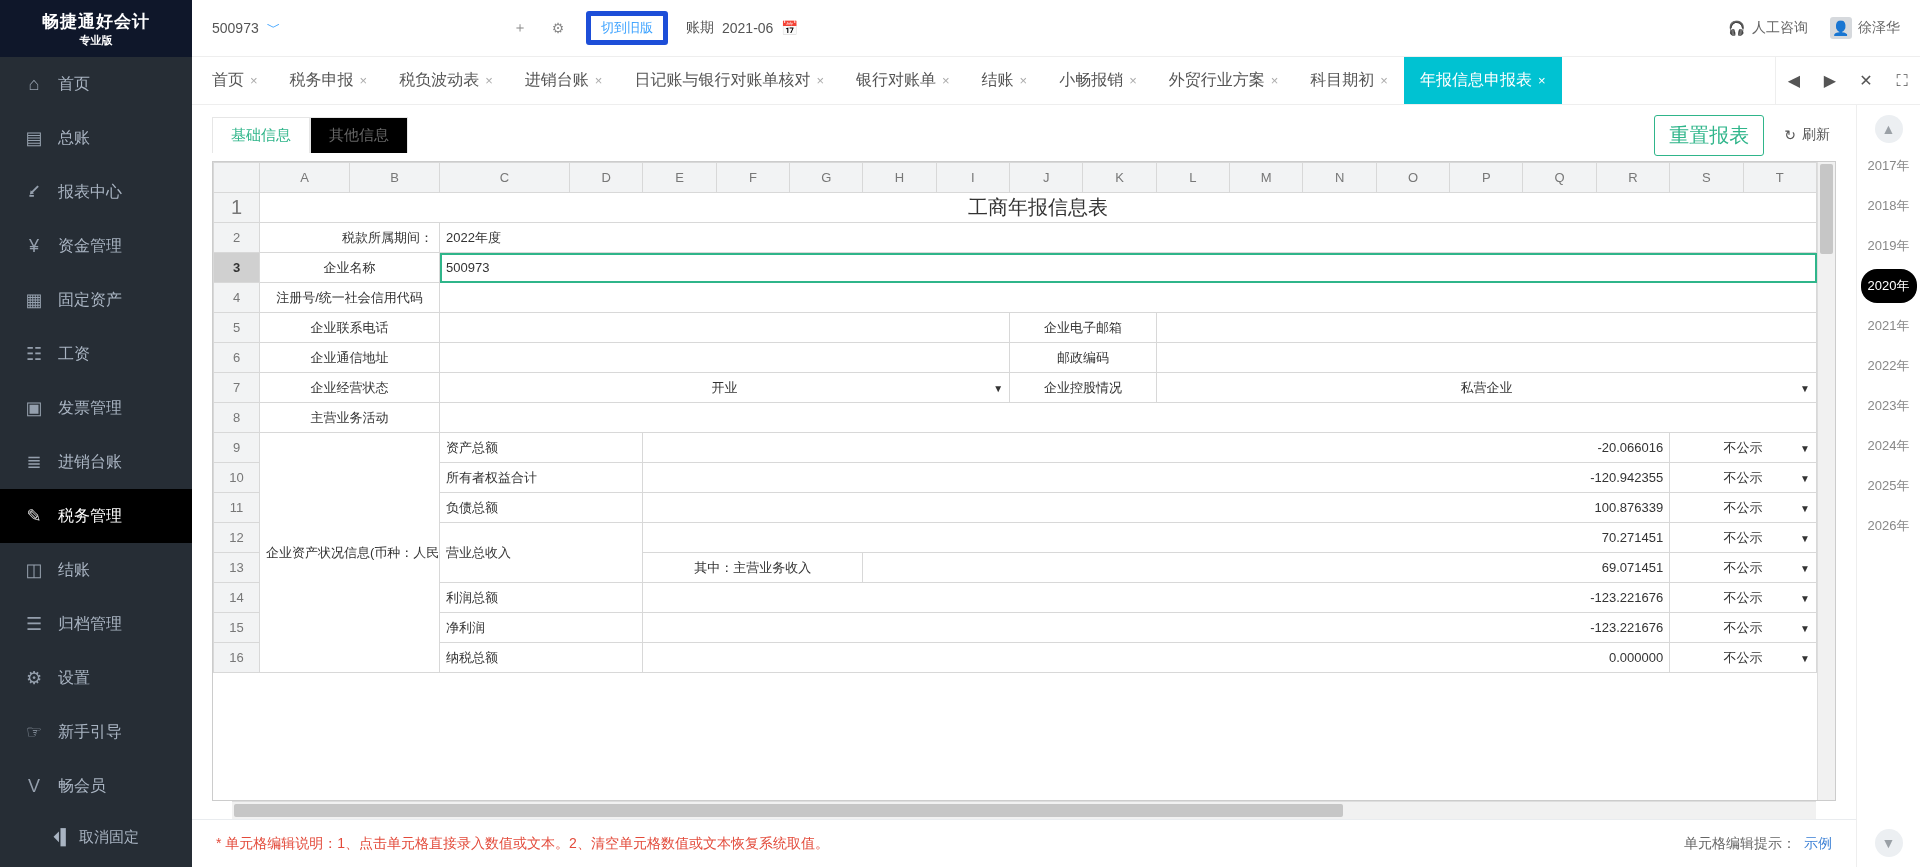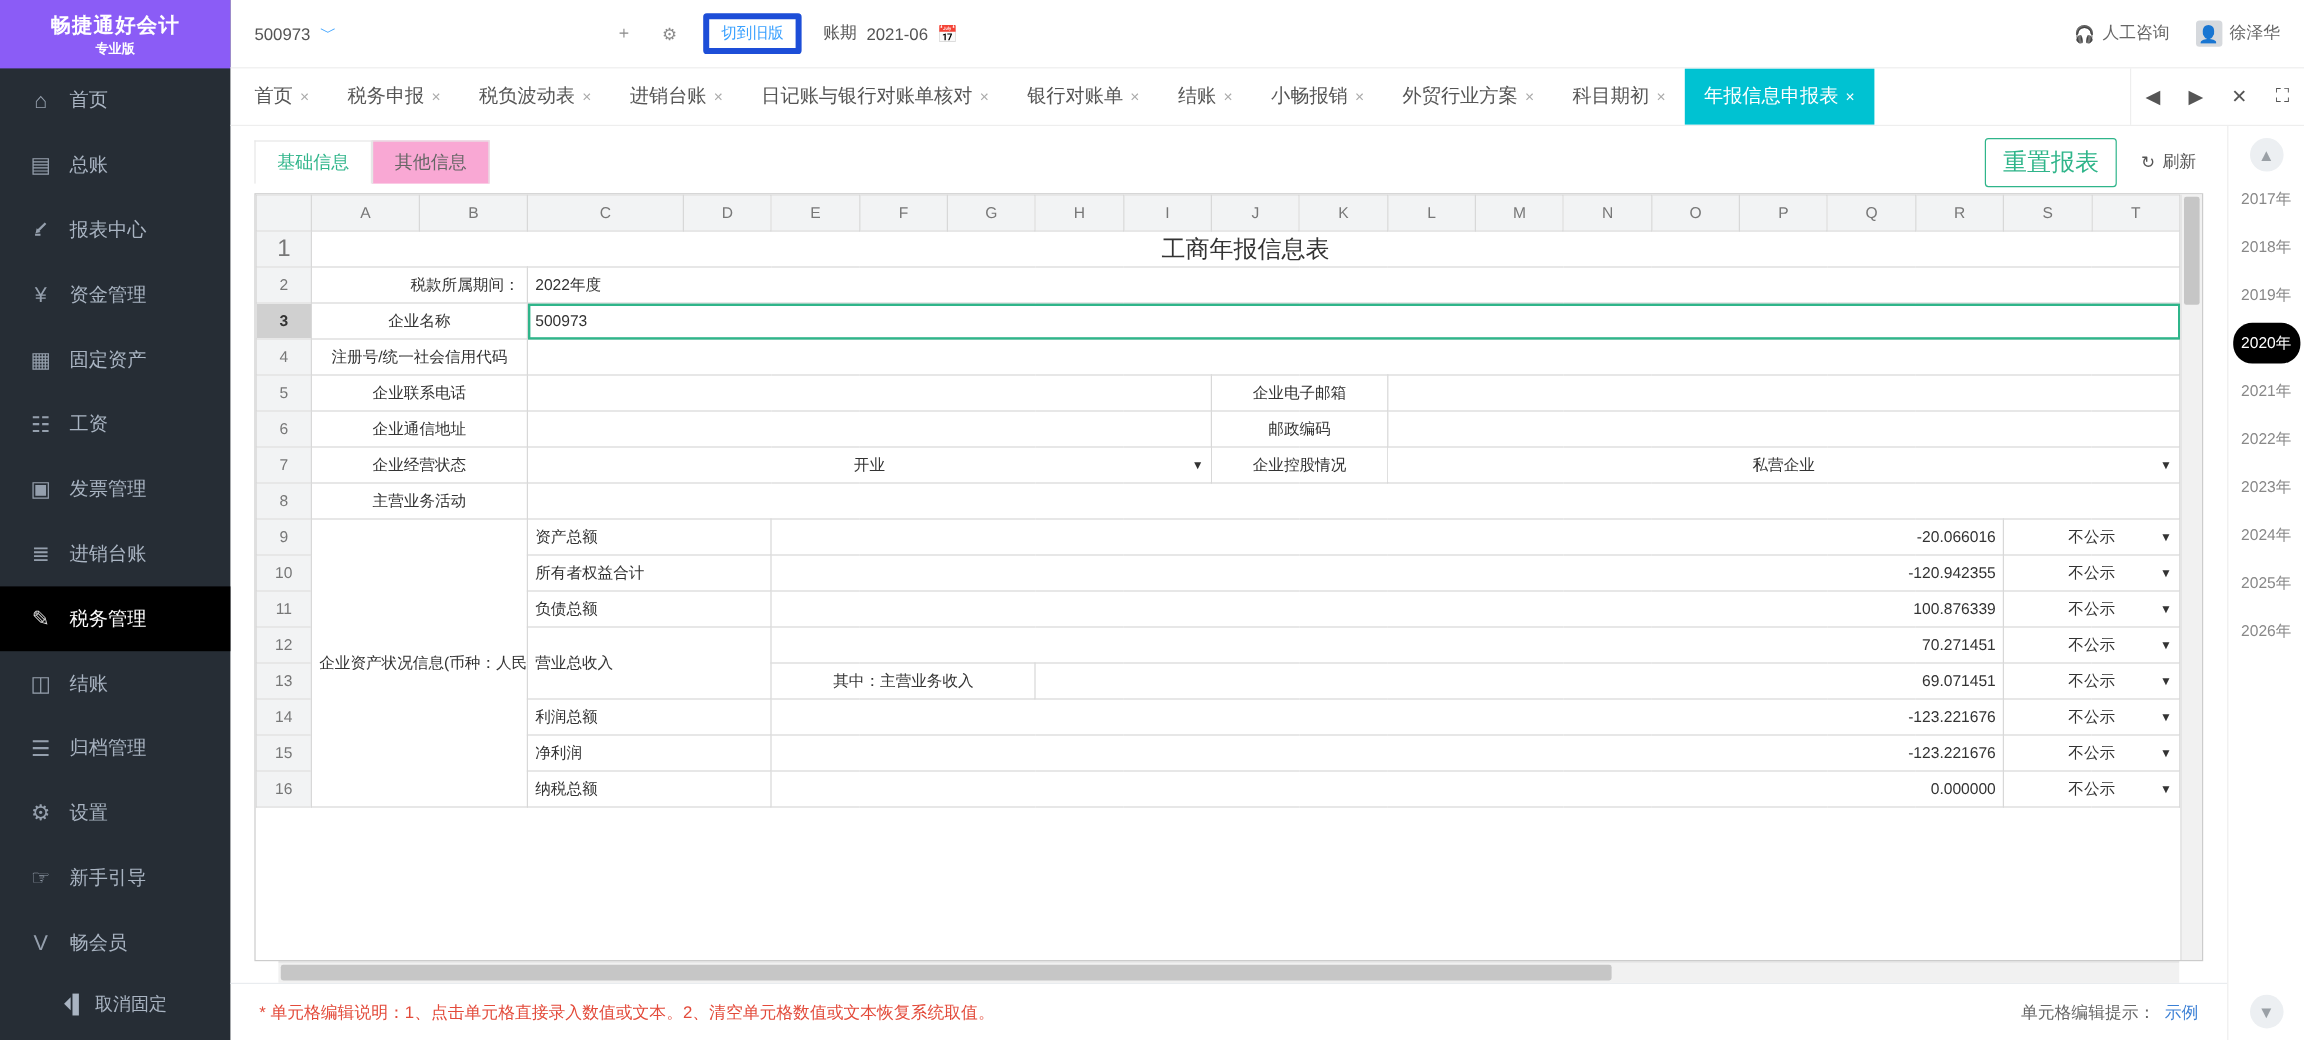--- a/index.html
+++ b/index.html
@@ -1,21 +1,21 @@
 <!DOCTYPE html>
 <html><head>
 <meta charset="utf-8">
 <style>
 * { margin:0; padding:0; box-sizing:border-box; font-family:"Microsoft YaHei","PingFang SC",sans-serif; }
 body { width:1920px; height:867px; overflow:hidden; background:#fff; color:#333; font-size:14px; }
 .app { display:flex; width:100%; height:100%; }
 
 
 .sidebar { width:192px; background:#262d35; color:#a9b4c2; display:flex; flex-direction:column; flex-shrink:0; }
-.logo { height:57px; background:#8b5cf6; color:#fff; display:flex; align-items:center; justify-content:center; font-size:17px; font-weight:600; letter-spacing:1px; }
+.logo { height:57px; background:#0f172a; color:#fff; display:flex; align-items:center; justify-content:center; font-size:17px; font-weight:600; letter-spacing:1px; }
 .logo .sub { font-size:11px; letter-spacing:0; display:block; text-align:center; }
 .side-menu { flex:1; overflow:auto; }
 .side-item { display:flex; align-items:center; gap:14px; height:54px; padding:0 24px; cursor:pointer; font-size:16px; color:#a9b4c2; }
 .side-item.active { background:#000; color:#fff; }
 .side-item .mi { width:20px; height:20px; display:inline-flex; align-items:center; justify-content:center; font-size:18px; opacity:.85; }
 .side-footer { height:60px; display:flex; align-items:center; justify-content:center; gap:8px; font-size:15px; color:#a9b4c2; cursor:pointer; }
 
 
 .main { flex:1; display:flex; flex-direction:column; min-width:0; }
 
@@ -41,21 +41,21 @@
 .dtab.active .x { color:#fff; }
 .tab-ctrl { display:flex; align-items:center; border-left:1px solid #eee; }
 .tab-ctrl .btn { width:36px; height:100%; display:flex; align-items:center; justify-content:center; cursor:pointer; color:#555; font-size:16px; }
 
 
 .content { flex:1; display:flex; min-height:0; }
 .sheet-wrap { flex:1; display:flex; flex-direction:column; padding:8px 0 0 0; min-width:0; }
 
 .inner-tabs-row { display:flex; align-items:center; padding:0 26px 0 20px; height:44px; }
 .inner-tabs { display:flex; }
-.inner-tab { padding:8px 18px; border:1px solid #e6e6e6; border-bottom:none; background:#f9a8d4; color:#666; cursor:pointer; font-size:15px; }
+.inner-tab { padding:8px 18px; border:1px solid #e6e6e6; border-bottom:none; background:#000000; color:#666; cursor:pointer; font-size:15px; }
 .inner-tab.active { background:#fff; color:#2fb58a; border-color:#e6e6e6; position:relative; }
 .inner-tabs-row .spacer { flex:1; }
 .reset-btn { border:1px solid #2fb58a; color:#2fb58a; background:#fff; padding:6px 14px; border-radius:3px; cursor:pointer; font-size:20px; }
 .refresh-btn { display:flex; align-items:center; gap:6px; margin-left:20px; color:#555; cursor:pointer; font-size:14px; }
 
 .grid-area { flex:1; padding:4px 20px 0 20px; min-height:0; display:flex; flex-direction:column; }
 .grid-scroll { flex:1; overflow:hidden; border:1px solid #ccc; position:relative; display:flex; }
 .grid-body { flex:1; overflow:hidden; }
 .vscroll { width:18px; background:#f1f1f1; border-left:1px solid #ddd; position:relative; }
 .vscroll .thumb { position:absolute; left:2px; right:2px; top:2px; height:90px; background:#c6c6c6; border-radius:2px; }

